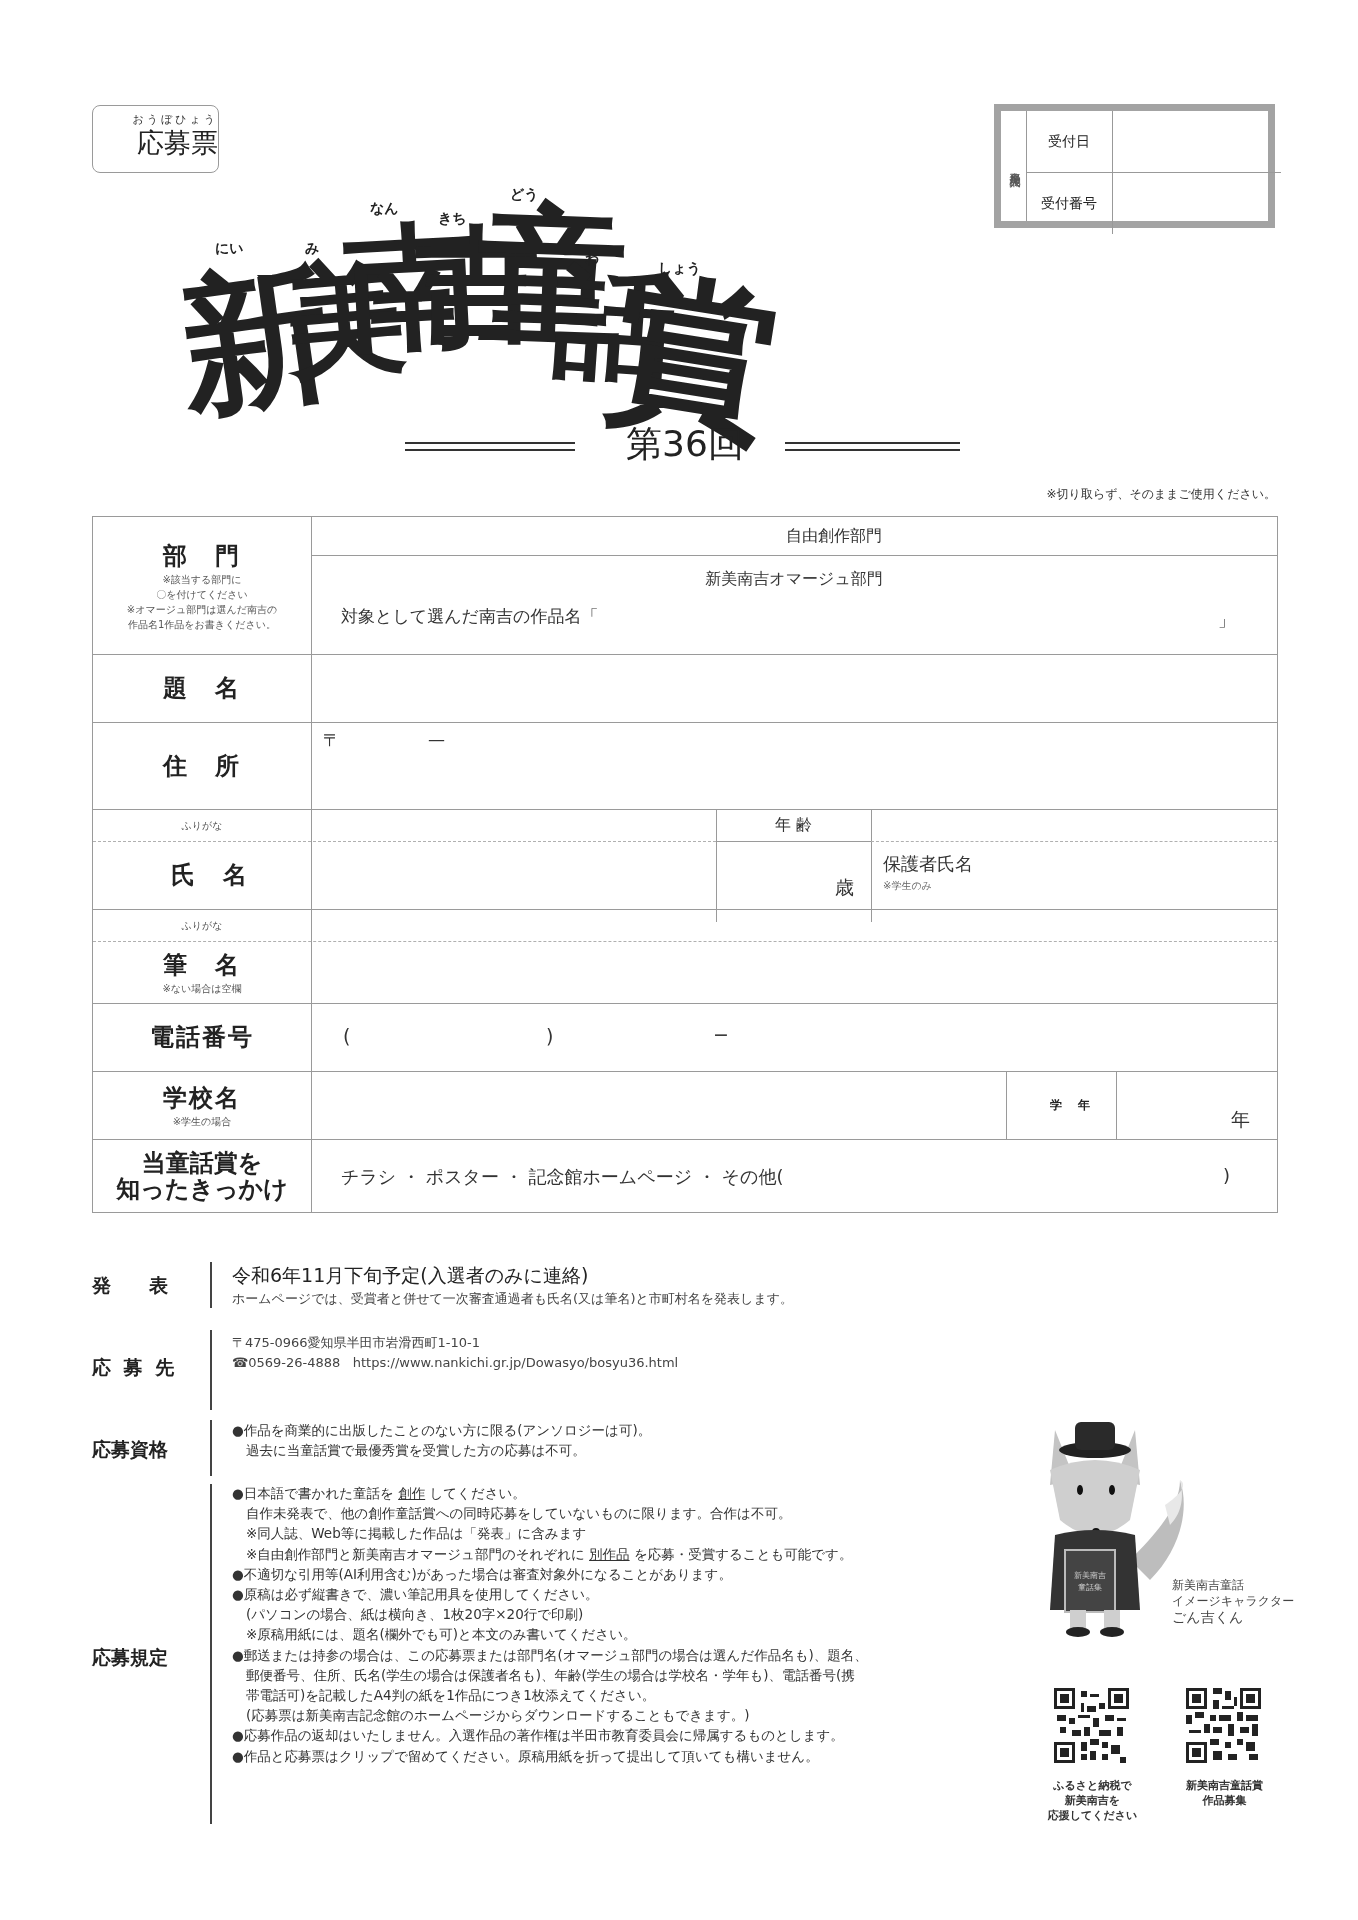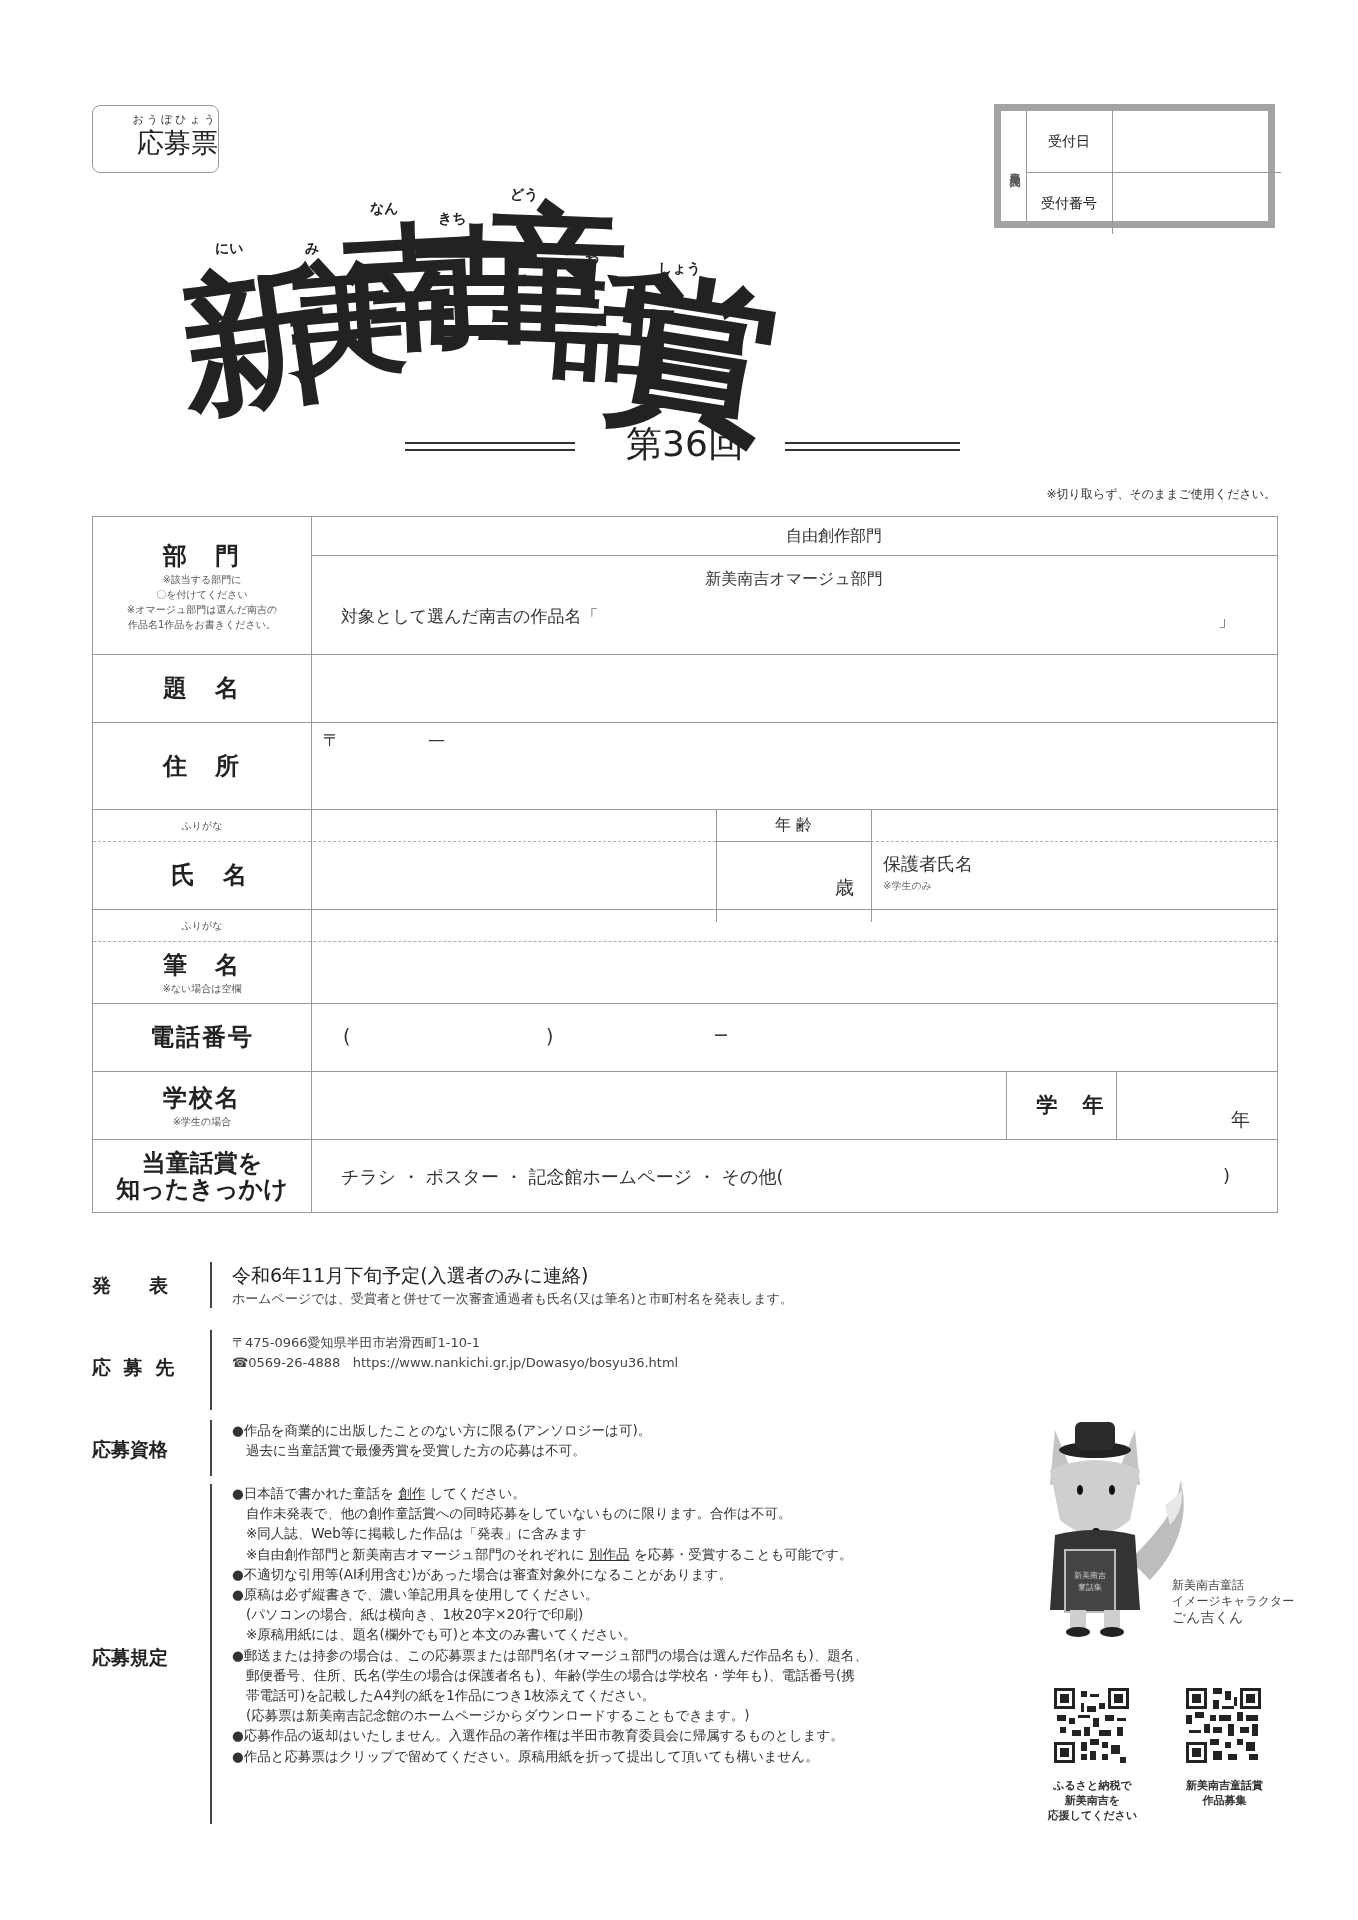--- a/index.html
+++ b/index.html
@@ -187,21 +187,21 @@
   <div class="cell" style="left:218px;top:486px;width:966px;height:68px;"></div>
   <div class="hl" style="top:554px;"></div>
 
   <div class="cell lab" style="left:0;top:554px;width:218px;height:68px;">
     <div class="big">学校名</div>
     <div class="small">※学生の場合</div>
   </div>
   <div class="cell" style="left:218px;top:554px;width:695px;height:68px;"></div>
   <div class="vl" style="left:913px;top:554px;height:68px;"></div>
   <div class="cell lab" style="left:913px;top:554px;width:110px;height:68px;">
-    <div class="big" style="font-size:21px;margin-left:20px;">学　年</div>
+    <div class="big" style="font-size:12px;margin-left:20px;">学　年</div>
   </div>
   <div class="vl" style="left:1023px;top:554px;height:68px;"></div>
   <div class="cell" style="left:1023px;top:554px;width:161px;height:68px;"></div>
   <div class="cell" style="left:1138px;top:590px;font-size:19px;color:#333;">年</div>
   <div class="hl" style="top:622px;"></div>
 
   <div class="cell lab" style="left:0;top:622px;width:218px;height:74px;">
     <div class="big" style="letter-spacing:0;line-height:26px;">当童話賞を</div>
     <div class="big" style="letter-spacing:0;line-height:26px;">知ったきっかけ</div>
   </div>

